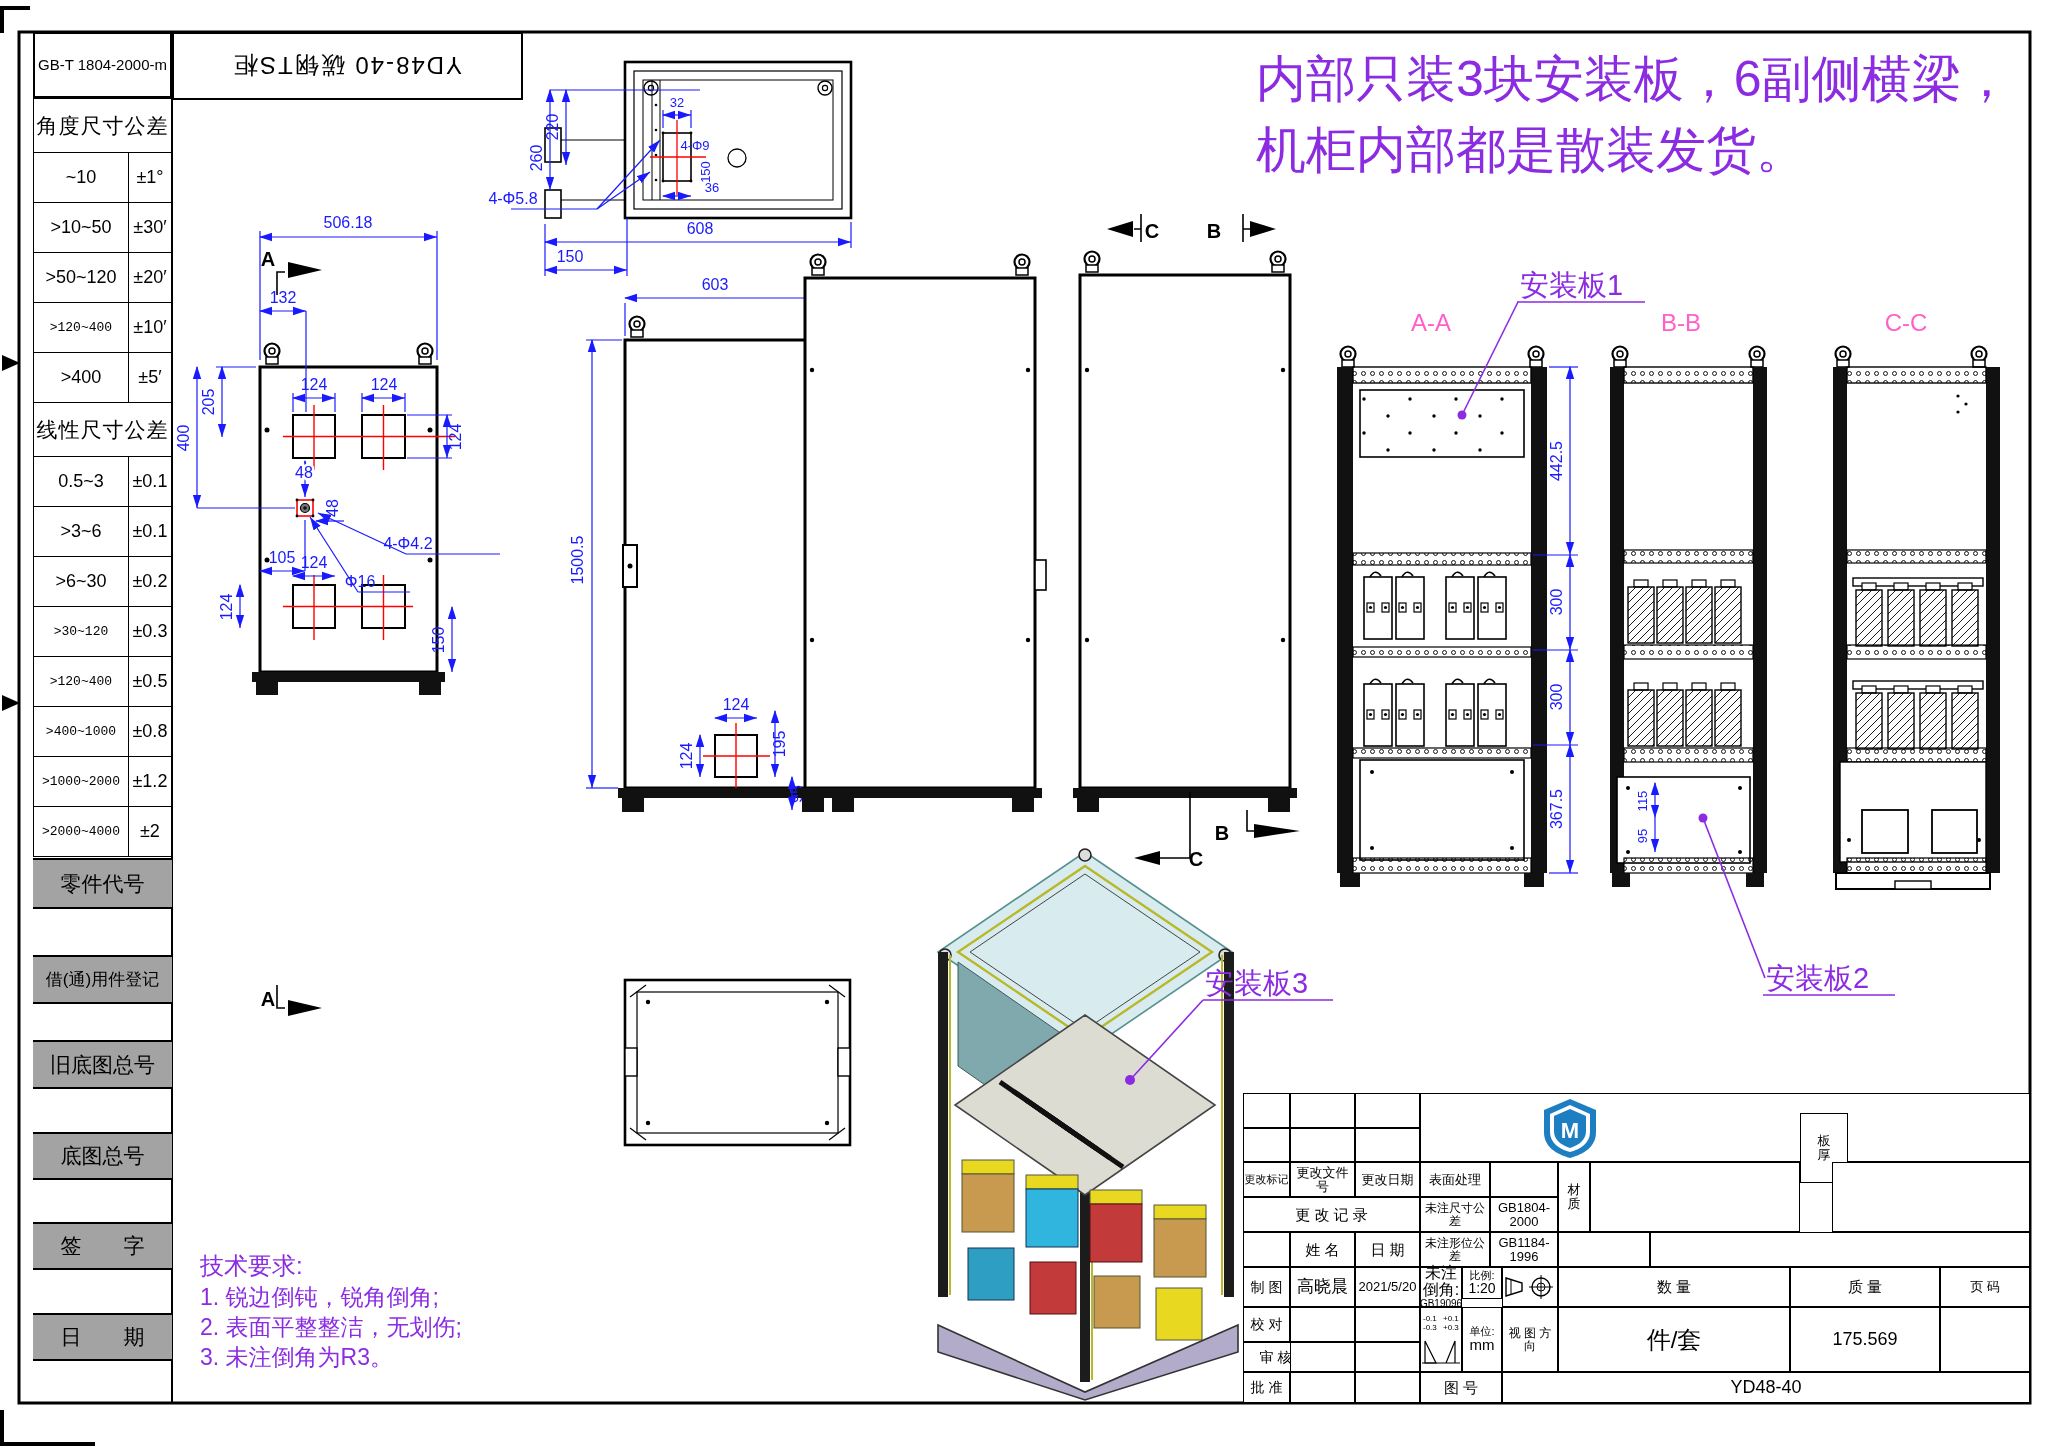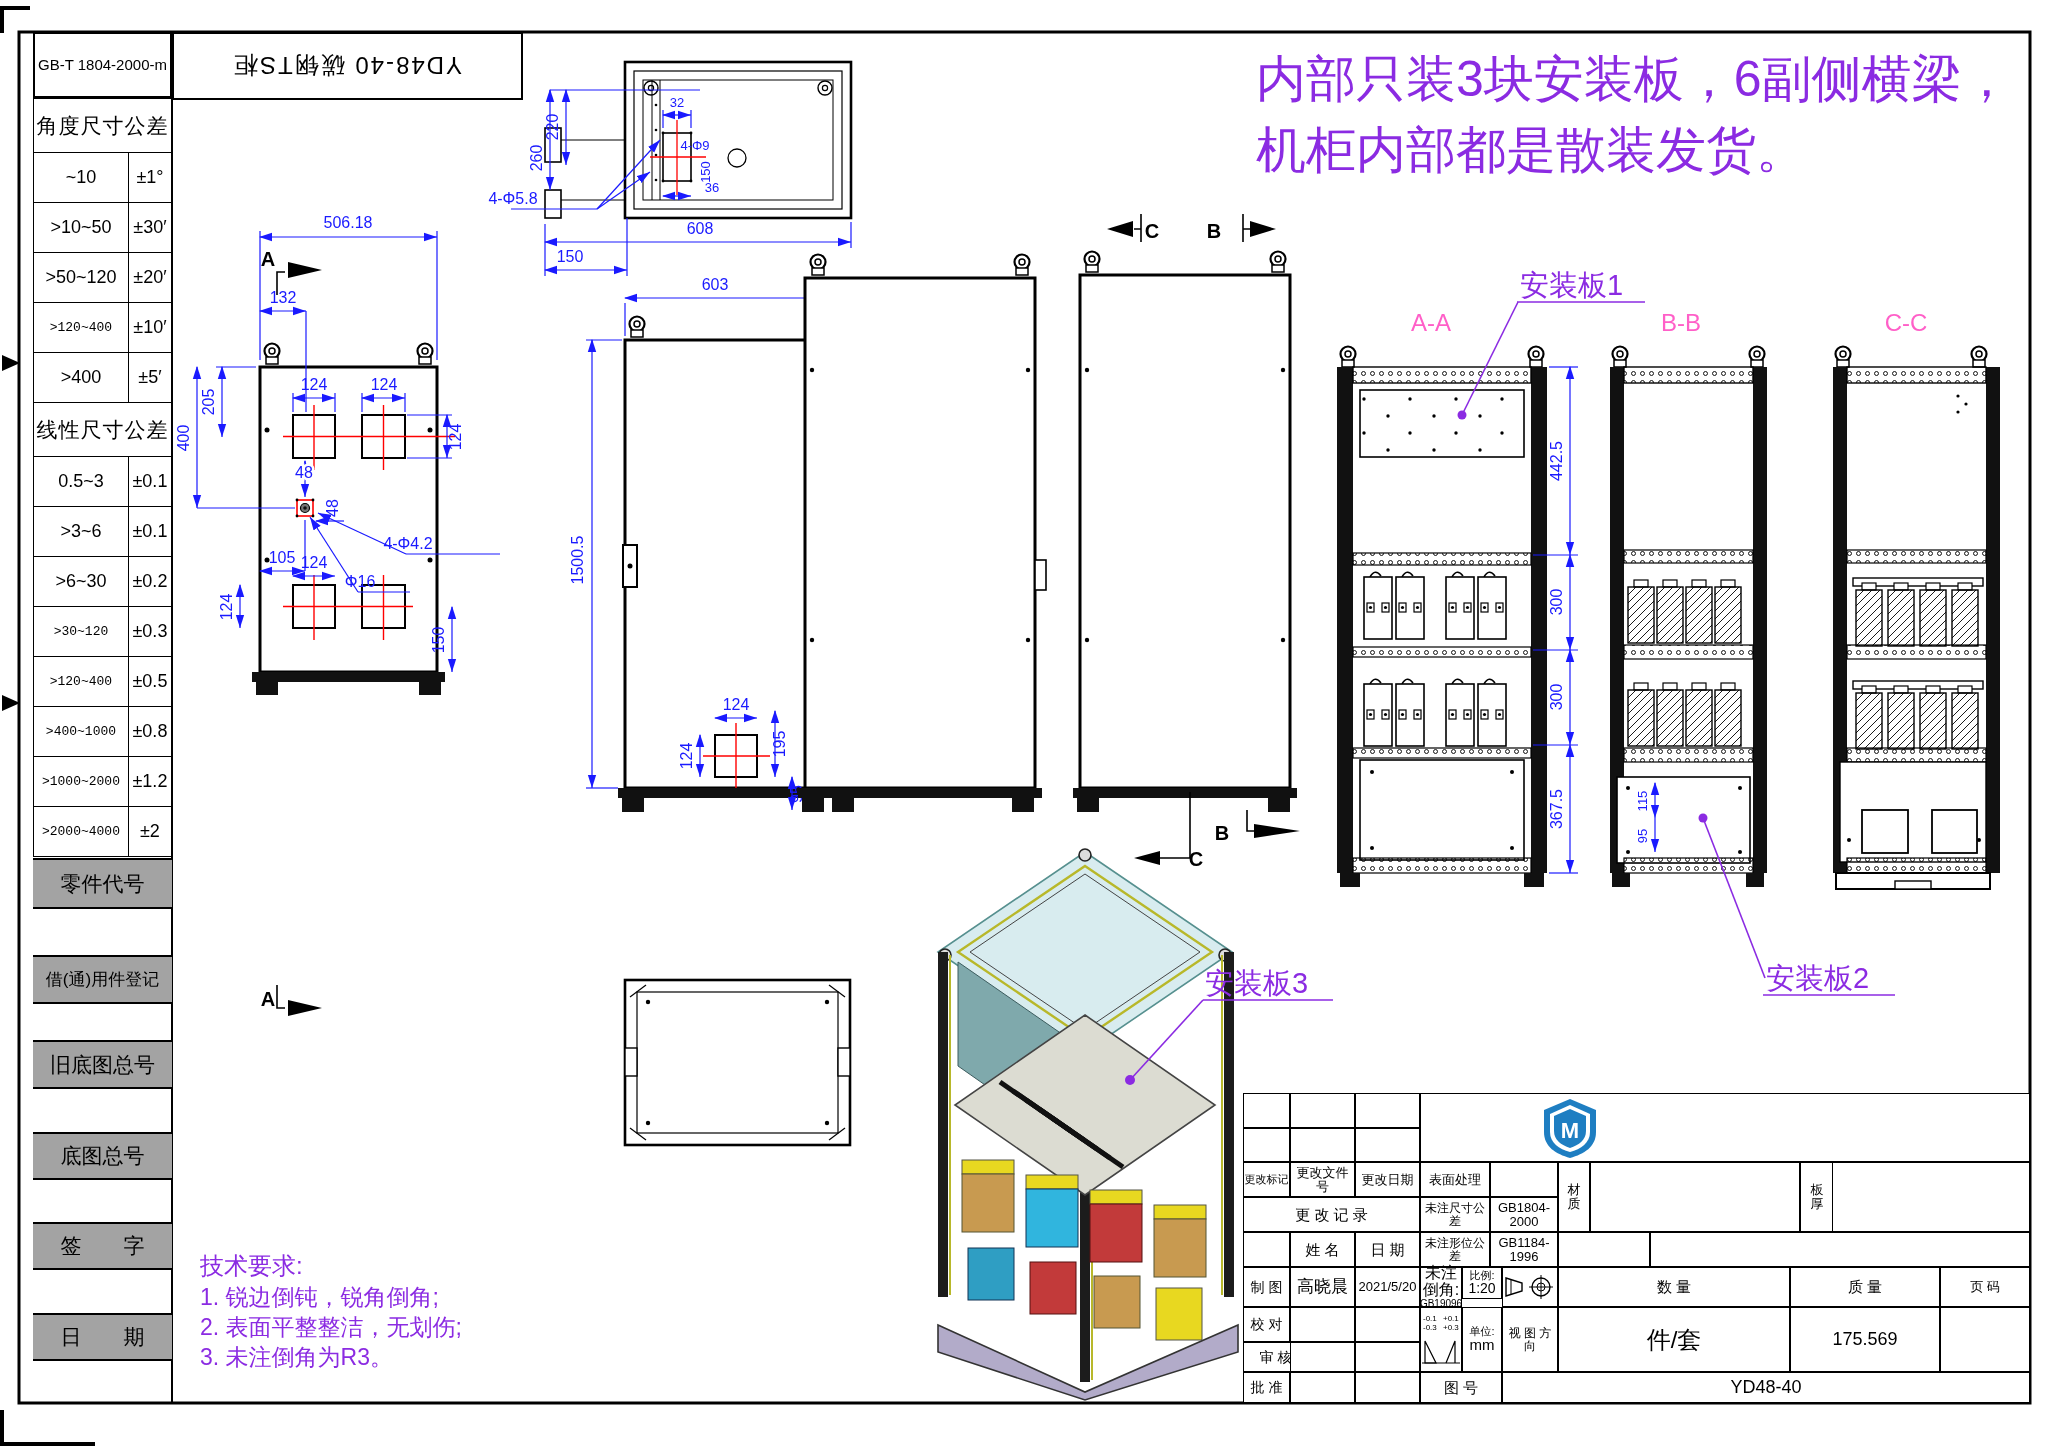--- a/index.html
+++ b/index.html
@@ -621,21 +621,21 @@
 <div class="cell stack" style="left:1462px;top:1307px;width:40px;height:65px">
   <span style="font-size:11px">单位:</span>
   <span style="font-size:15px">mm</span>
 </div>
 <div class="cell" style="left:1502px;top:1307px;width:56px;height:65px;font-size:12px">视 图 方 向</div>
 <div class="cell" style="left:1420px;top:1372px;width:82px;height:31px;font-size:15px">图  号</div>
 <div class="cell" style="left:1502px;top:1372px;width:528px;height:31px;font-size:18px">YD48-40</div>
 
 <div class="cell" style="left:1558px;top:1162px;width:32px;height:70px;font-size:13px;padding:0 8px">材质</div>
 <div class="cell" style="left:1590px;top:1162px;width:210px;height:70px"></div>
-<div class="cell" style="left:1800px;top:1162px;width:20px;height:70px;font-size:13px;padding:0 16px">板厚</div>
+<div class="cell" style="left:1800px;top:1113px;width:20px;height:70px;font-size:13px;padding:0 23px">板厚</div>
 <div class="cell" style="left:1832px;top:1162px;width:198px;height:70px"></div>
 <div class="cell" style="left:1558px;top:1232px;width:92px;height:35px;font-size:15px"></div>
 <div class="cell" style="left:1650px;top:1232px;width:380px;height:35px;font-size:16px"></div>
 <div class="cell" style="left:1558px;top:1267px;width:232px;height:40px;font-size:15px">数  量</div>
 <div class="cell" style="left:1790px;top:1267px;width:150px;height:40px;font-size:15px">质  量</div>
 <div class="cell" style="left:1940px;top:1267px;width:90px;height:40px;font-size:13px">页 码</div>
 <div class="cell" style="left:1558px;top:1307px;width:232px;height:65px;font-size:24px">件/套</div>
 <div class="cell" style="left:1790px;top:1307px;width:150px;height:65px;font-size:18px">175.569</div>
 <div class="cell" style="left:1940px;top:1307px;width:90px;height:65px"></div>
 

